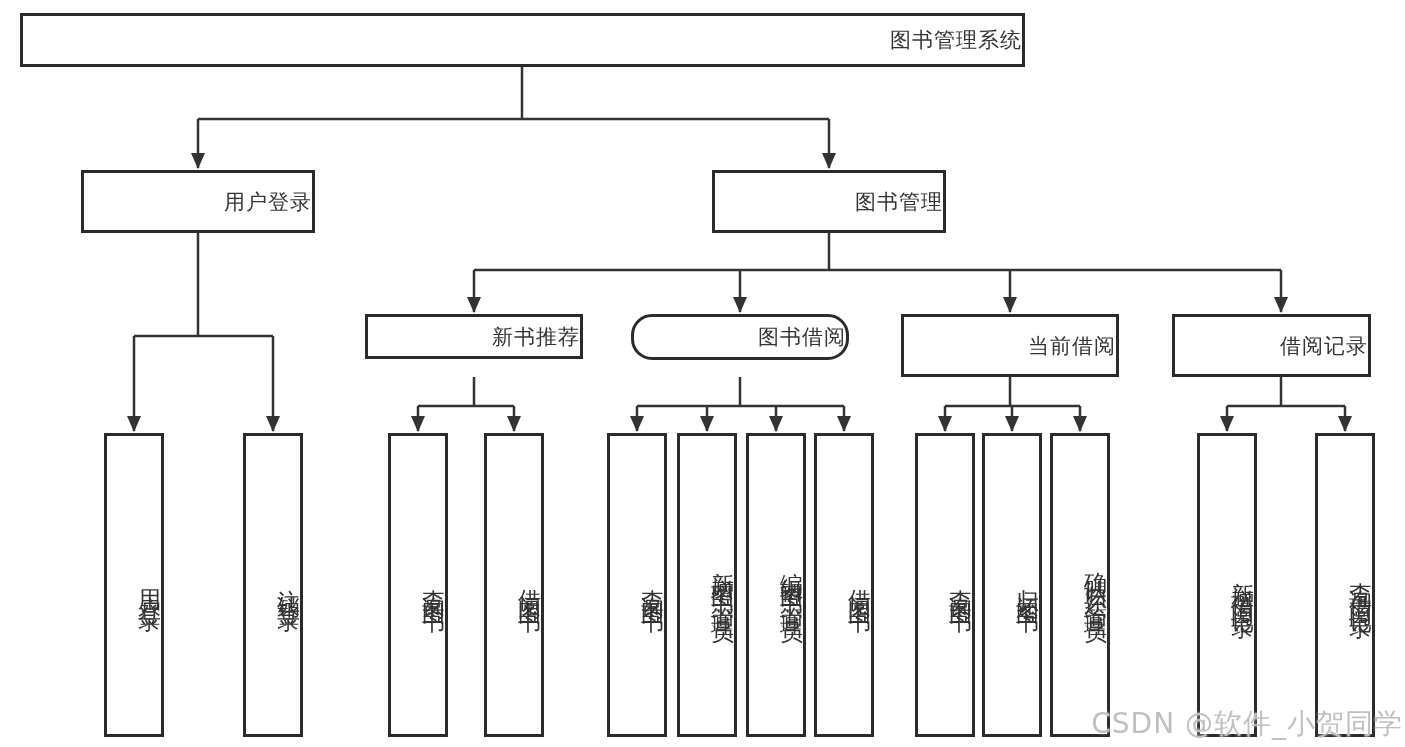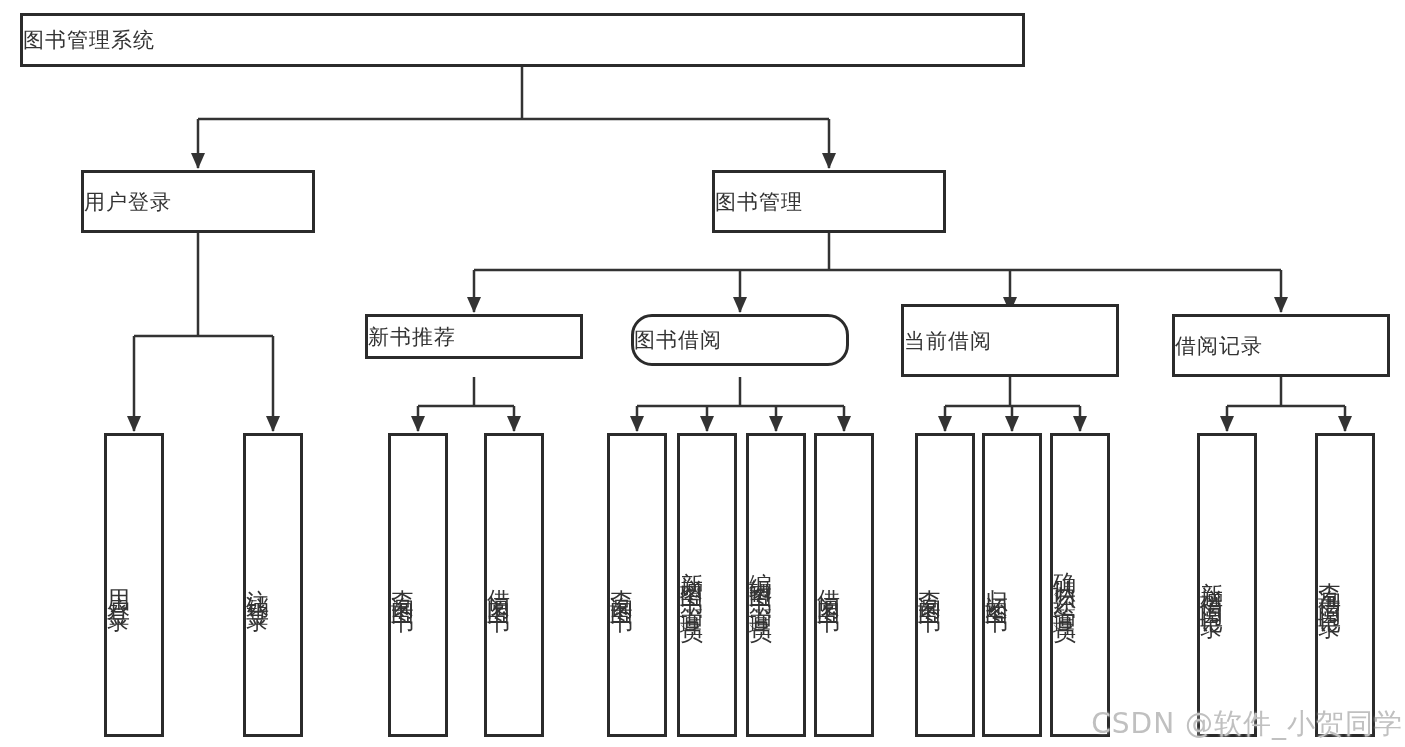--- a/index.html
+++ b/index.html
@@ -17,21 +17,21 @@
     background:var(--bg);
     overflow:hidden;
   }
   .wires{position:absolute;left:0;top:0;width:1405px;height:747px;}
   .node{
     position:absolute;
     box-sizing:border-box;
     border:3px solid var(--box_border);
     background:#ffffff;
     color:var(--text);
-    display:flex;align-items:center;justify-content:flex-start;
+    display:flex;align-items:center;justify-content:flex-end;
     font-size:21px;
     letter-spacing:1px;
     white-space:nowrap;
   }
   .leaf{
     width:60px;height:304px;top:433px;
   }
   .leaf .vtext{
     writing-mode:vertical-rl;
     text-orientation:mixed;
@@ -110,27 +110,27 @@
   <div class="node" style="left:81px;top:170px;width:234px;height:63px;">
     <span>用户登录</span>
   </div>
   <div class="node" style="left:712px;top:170px;width:234px;height:63px;">
     <span>图书管理</span>
   </div>
 
   <div class="node" style="left:365px;top:314px;width:218px;height:45px;">
     <span>新书推荐</span>
   </div>
-  <div class="node" style="left:631px;top:314px;width:218px;height:52px;border-radius:21px;">
+  <div class="node" style="left:631px;top:314px;width:218px;height:46px;border-radius:21px;">
     <span>图书借阅</span>
   </div>
-  <div class="node" style="left:901px;top:304px;width:218px;height:73px;">
+  <div class="node" style="left:901px;top:314px;width:218px;height:63px;">
     <span>当前借阅</span>
   </div>
-  <div class="node" style="left:1172px;top:314px;width:218px;height:63px;">
+  <div class="node" style="left:1172px;top:314px;width:199px;height:63px;">
     <span>借阅记录</span>
   </div>
 
   <div class="node leaf" style="left:104px;">
     <span class="vtext">用户登录</span>
   </div>
   <div class="node leaf" style="left:243px;">
     <span class="vtext">注销登录</span>
   </div>
 

